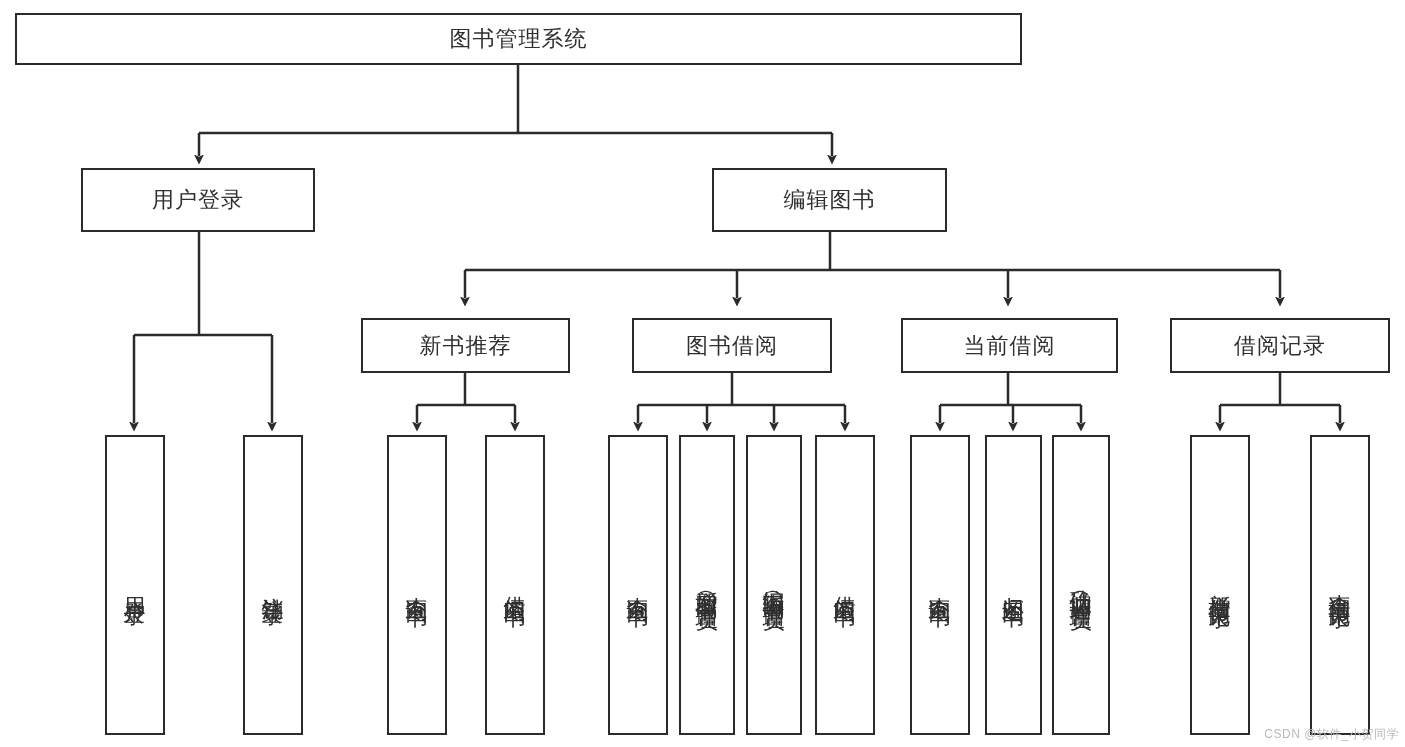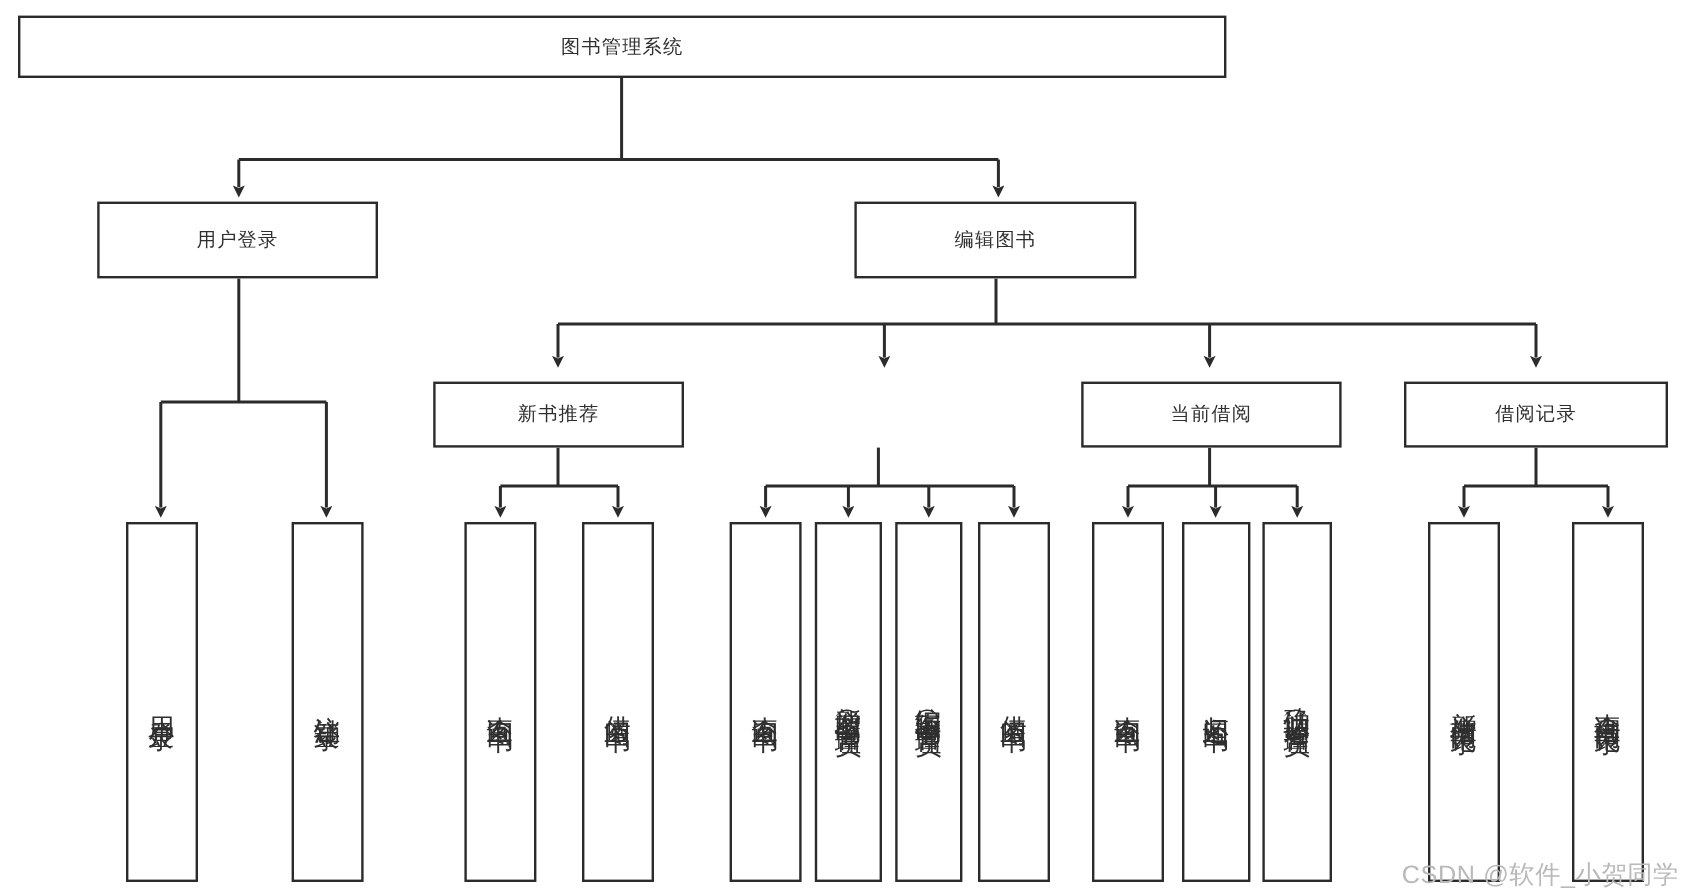--- a/index.html
+++ b/index.html
@@ -15,21 +15,21 @@
     position:absolute;
     box-sizing:border-box;
     border:2px solid #2b2b2b;
     background:#ffffff;
     display:flex;
     align-items:center;
     justify-content:center;
     color:#2f2f2f;
     text-align:center;
   }
-  .node.h{ font-size:16px; letter-spacing:1px; }
+  .node.h{ font-size:22px; letter-spacing:1px; }
   .node.v{
     font-size:22px;
     writing-mode:vertical-rl;
     text-orientation:upright;
     letter-spacing:3px;
     line-height:1.05;
     padding:6px 0;
   }
   .node.v .vtext{
     writing-mode:vertical-rl;
@@ -37,21 +37,21 @@
     display:block;
     white-space:nowrap;
   }
   svg.links{position:absolute;left:0;top:0;width:1405px;height:747px;pointer-events:none;}
   .lk{stroke:#2b2b2b;stroke-width:2.5;fill:none;}
   .ah{fill:#2b2b2b;}
   #watermark{
     position:absolute;
     right:6px;
     bottom:4px;
-    font-size:21px;
+    font-size:12px;
     color:#b9b9b9;
     letter-spacing:0.5px;
     white-space:nowrap;
   }
 </style>
 </head>
 <body>
 
 <div id="diagram">
 
@@ -110,20 +110,23 @@
   <div class="node h" style="left:81px;top:168px;width:234px;height:64px;">
     <span>用户登录</span>
   </div>
   <div class="node h" style="left:712px;top:168px;width:235px;height:64px;">
     <span>编辑图书</span>
   </div>
 
   <div class="node h" style="left:361px;top:318px;width:209px;height:55px;font-family:Liberation Serif, serif;">
     <span>新书推荐</span>
   </div>
+  <div class="node h" style="left:632px;top:318px;width:200px;height:55px;">
+    <span>图书借阅</span>
+  </div>
   <div class="node h" style="left:901px;top:318px;width:217px;height:55px;">
     <span>当前借阅</span>
   </div>
   <div class="node h" style="left:1170px;top:318px;width:220px;height:55px;align-items:center;">
     <span>借阅记录</span>
   </div>
 
   <div class="node v" style="left:105px;top:435px;width:60px;height:300px;">
     <span class="vtext">用户登录</span>
   </div>

